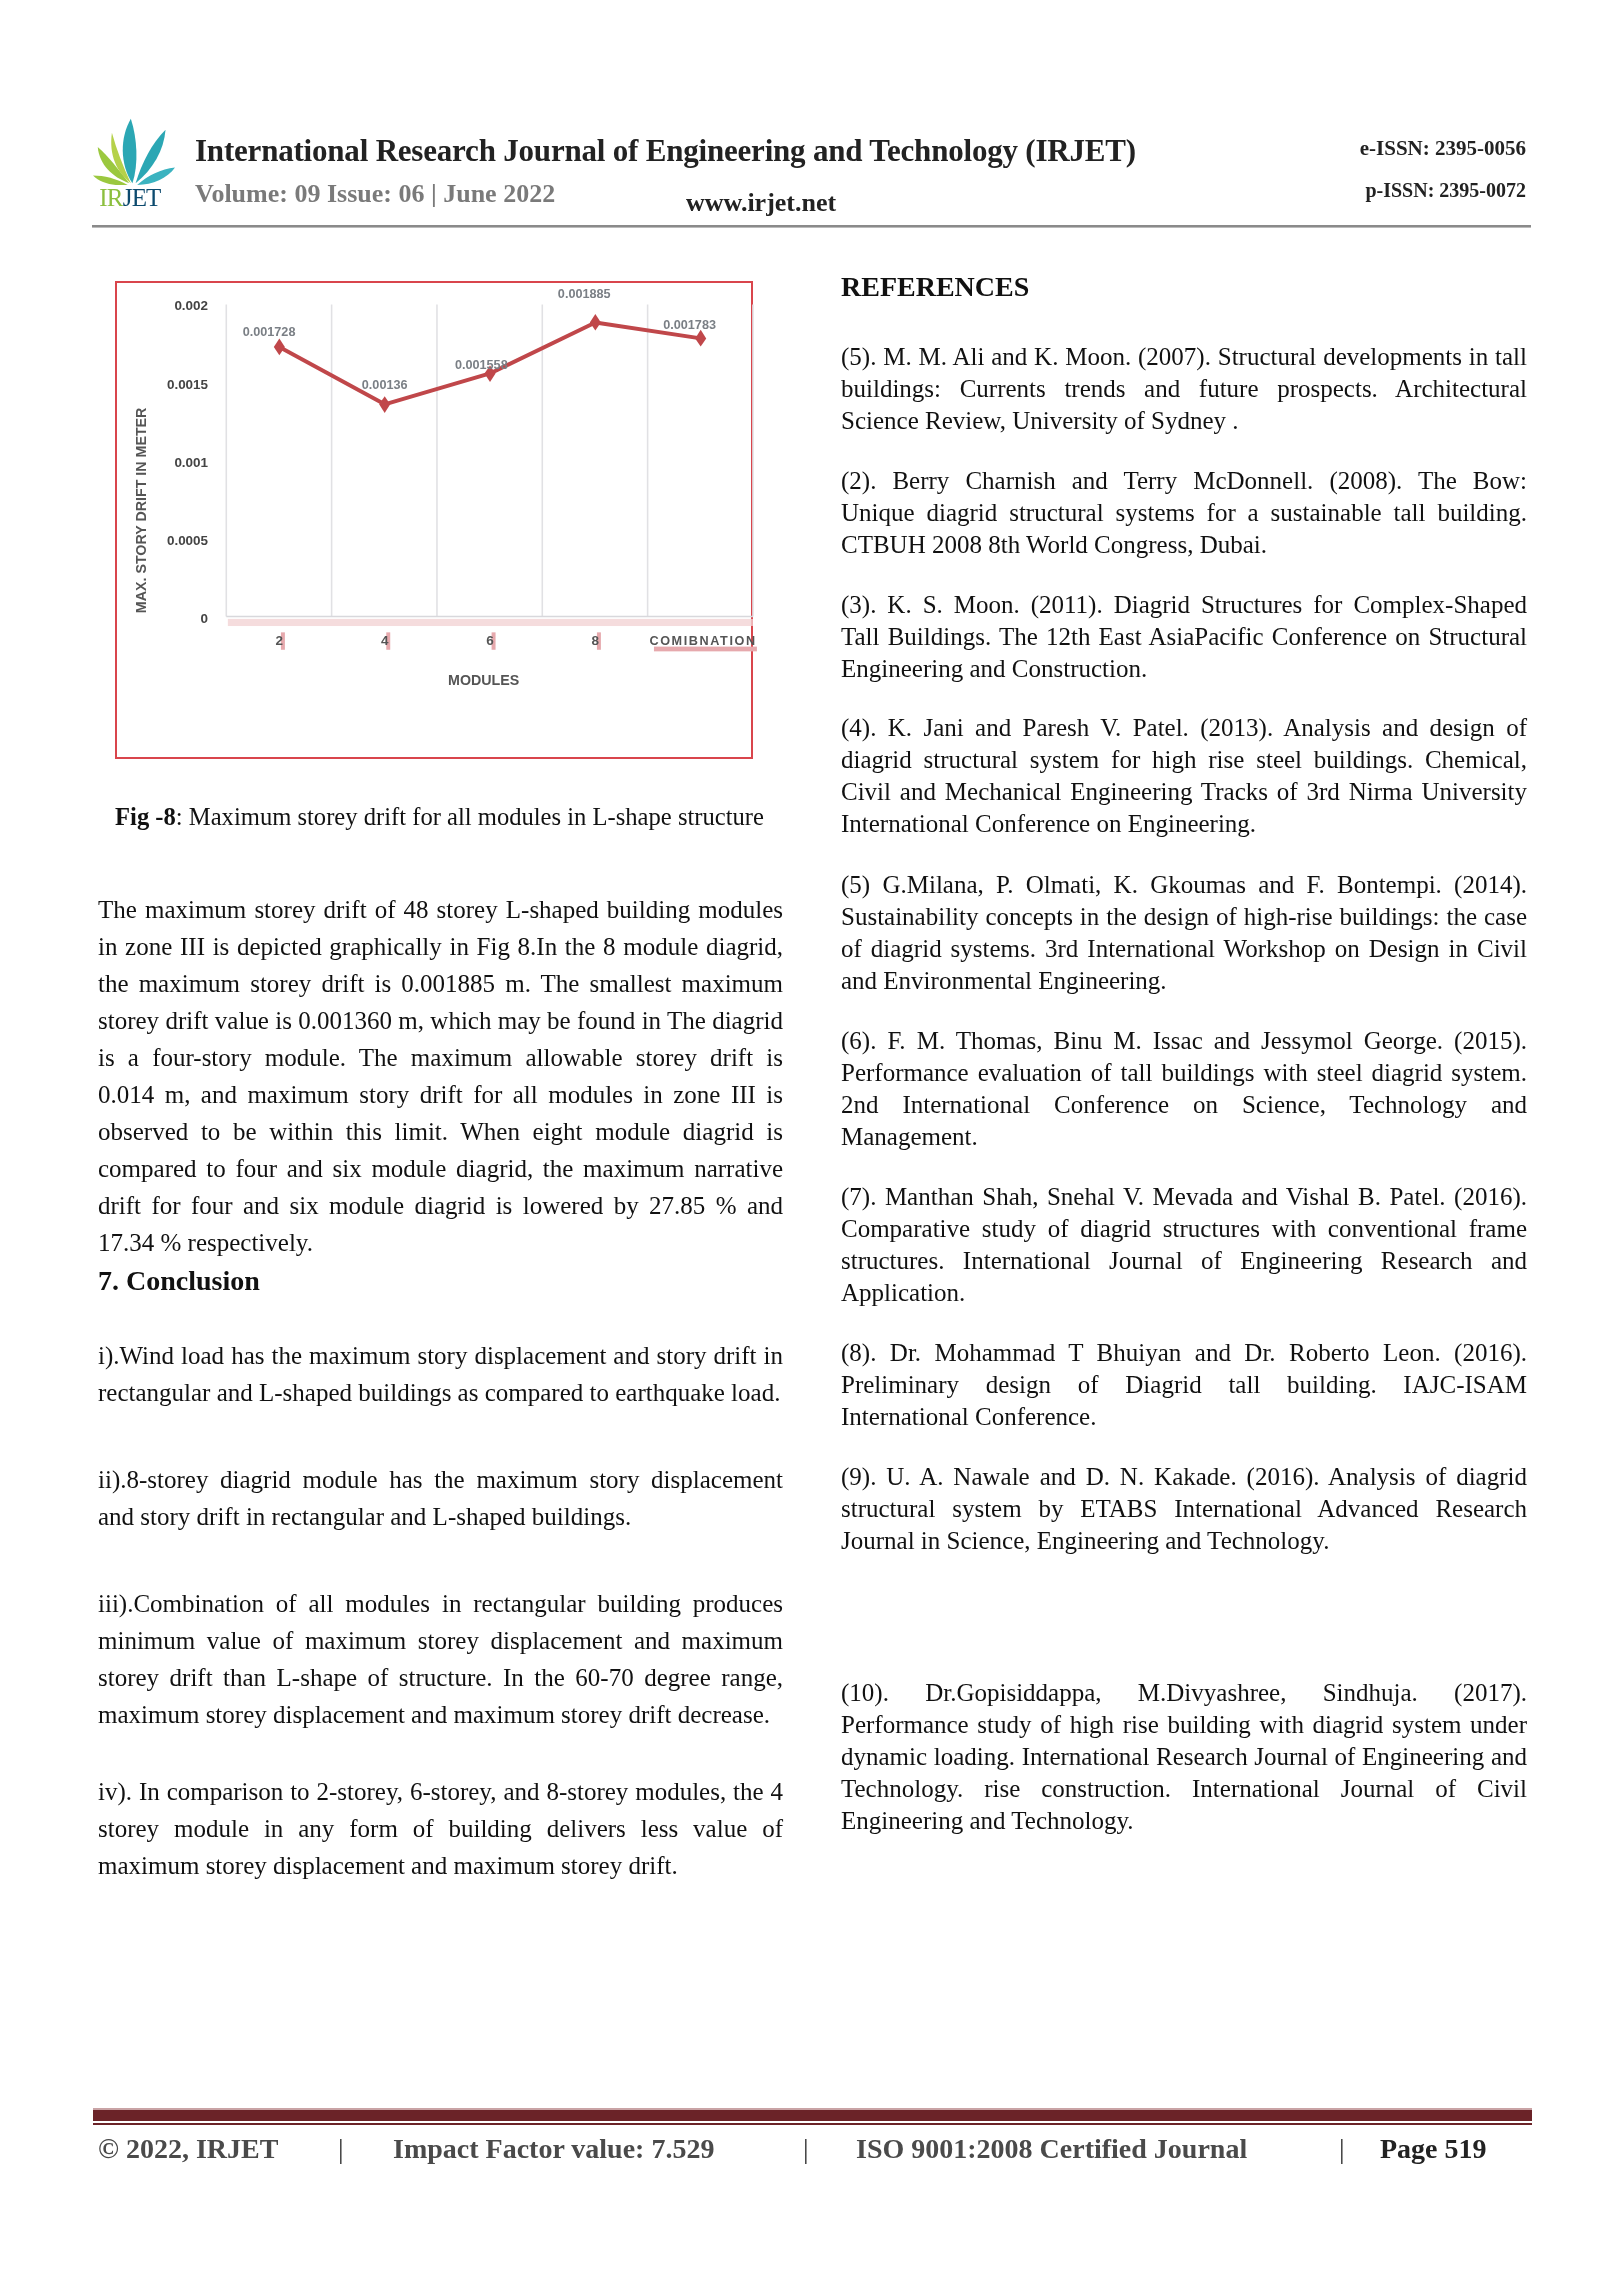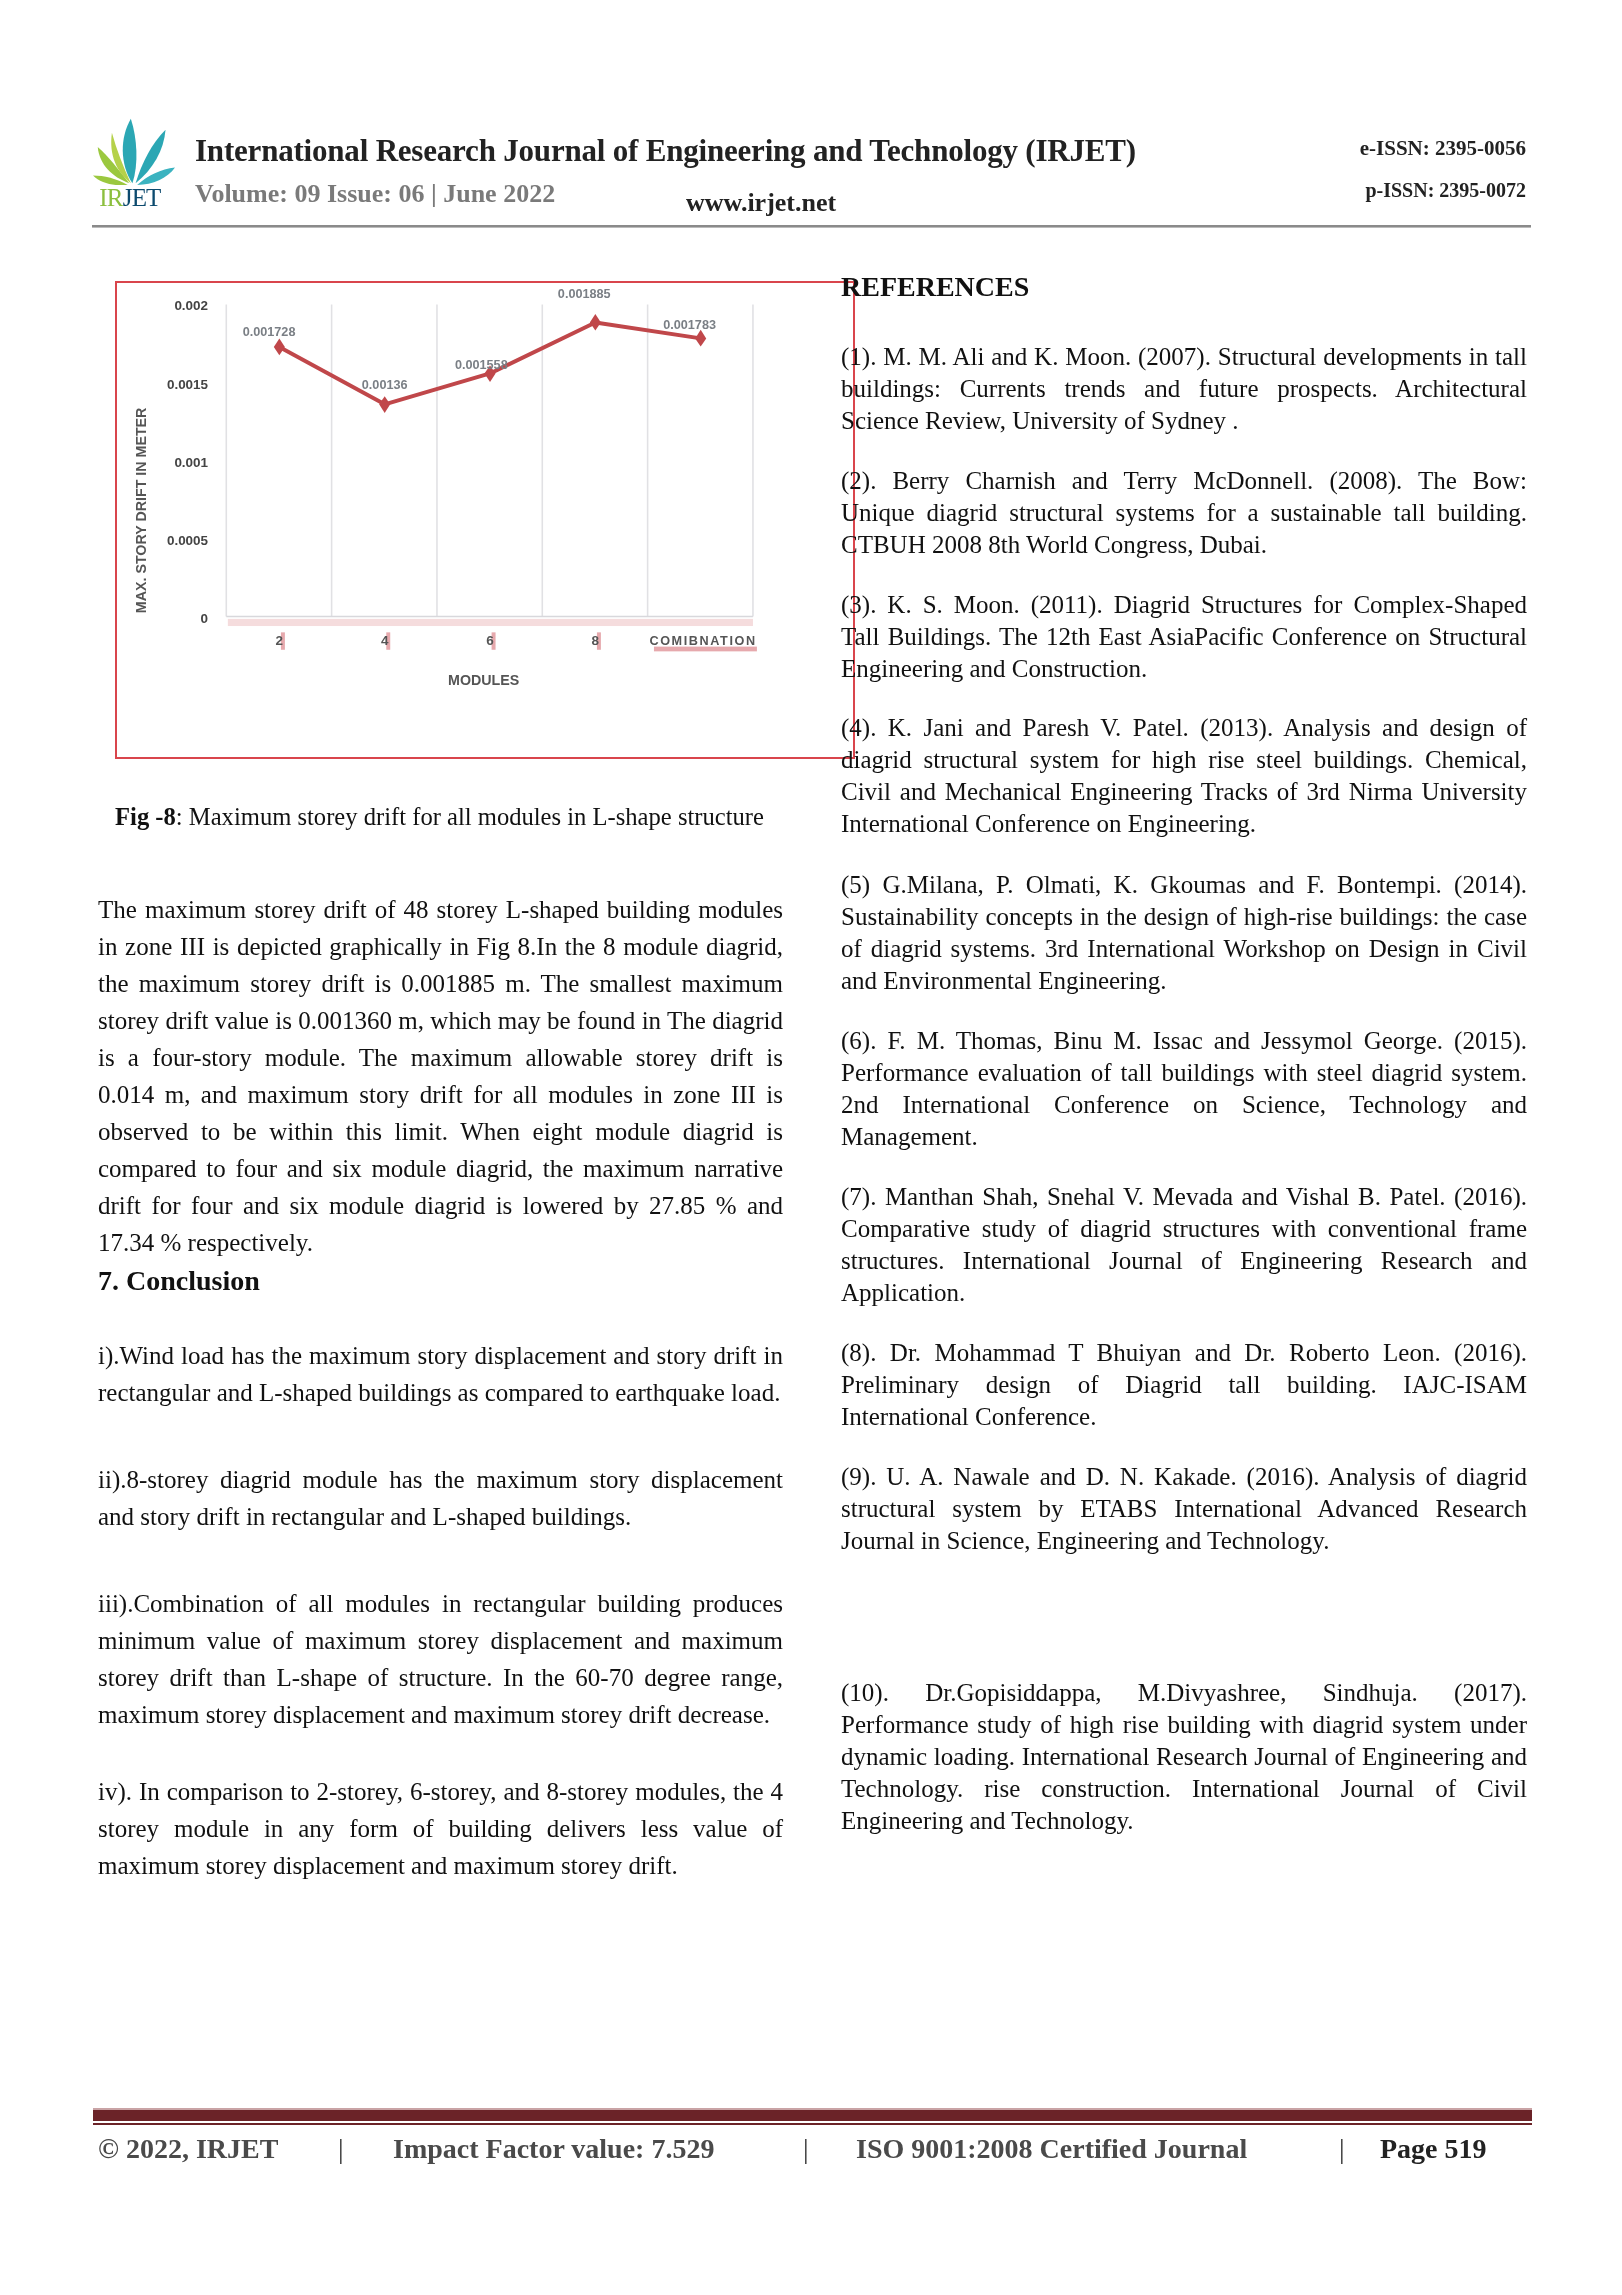--- a/index.html
+++ b/index.html
@@ -14,21 +14,21 @@
   .logo-text .ir { color: #8cbf3f; }
   .logo-text .jet { color: #0c4a6e; }
   .hdr-title { position: absolute; left: 195px; top: 133px; font-family: "Liberation Serif", serif; font-weight: bold; font-size: 31px; color: #222; letter-spacing: -0.2px; }
   .hdr-eissn { position: absolute; right: 97px; top: 136px; font-family: "Liberation Serif", serif; font-weight: bold; font-size: 21px; color: #222; }
   .hdr-vol { position: absolute; left: 195px; top: 179px; font-family: "Liberation Serif", serif; font-weight: bold; font-size: 26px; color: #7a7a7a; }
   .hdr-url { position: absolute; left: 686px; top: 188px; font-family: "Liberation Serif", serif; font-weight: bold; font-size: 26px; color: #222; }
   .hdr-pissn { position: absolute; right: 97px; top: 179px; font-family: "Liberation Serif", serif; font-weight: bold; font-size: 20px; color: #222; }
   .hdr-rule { position: absolute; left: 92px; top: 225px; width: 1439px; height: 3.2px; background: #8a8a8a; border-bottom: 0.8px solid #bbb; }
 
   
-  .figure-box { position: absolute; left: 115px; top: 281px; width: 740px; height: 478px; border: 2.4px solid #d9454c; background: #fff; }
+  .figure-box { position: absolute; left: 115px; top: 281px; width: 638px; height: 478px; border: 2.4px solid #d9454c; background: #fff; }
   .chart-svg { position: absolute; left: 0; top: 0; }
   .caption { position: absolute; left: 98px; top: 800px; width: 683px; text-align: center; font-family: "Liberation Serif", serif; font-size: 24.6px; line-height: 33px; color: #111; }
   .caption b { font-weight: bold; text-align: center; }
 
   .col-left { position: absolute; left: 98px; width: 685px; }
   .para { font-family: "Liberation Serif", serif; font-size: 25px; line-height: 37px; text-align: justify; color: #111; }
   .para.last-line-left { text-align-last: left; }
   .section-h { font-family: "Liberation Serif", serif; font-weight: bold; font-size: 28px; color: #111; }
 
   
@@ -146,21 +146,21 @@
   <p class="para last-line-left">iii).Combination of all modules in rectangular building produces minimum value of maximum storey displacement and maximum storey drift than L-shape of structure. In the 60-70 degree range, maximum storey displacement and maximum storey drift decrease.</p>
 </div>
 <div class="col-left" style="top:1773px;">
   <p class="para last-line-left">iv). In comparison to 2-storey, 6-storey, and 8-storey modules, the 4 storey module in any form of building delivers less value of maximum storey displacement and maximum storey drift.</p>
 </div>
 
 <div class="col-right" style="top:271px;">
   <h2 class="ref-head">REFERENCES</h2>
 </div>
 <div class="col-right" style="top:341px;">
-    <p class="ref">(1). M. M. Ali and K. Moon. (2007). Structural developments in tall buildings: Currents trends and future prospects. Architectural Science Review, University of Sydney .</p>
+    <p class="ref">(5). M. M. Ali and K. Moon. (2007). Structural developments in tall buildings: Currents trends and future prospects. Architectural Science Review, University of Sydney .</p>
   </div>
 <div class="col-right" style="top:465px;">
     <p class="ref">(2). Berry Charnish and Terry McDonnell. (2008). The Bow: Unique diagrid structural systems for a sustainable tall building. CTBUH 2008 8th World Congress, Dubai.</p>
   </div>
 <div class="col-right" style="top:589px;">
     <p class="ref">(3). K. S. Moon. (2011). Diagrid Structures for Complex-Shaped Tall Buildings. The 12th East AsiaPacific Conference on Structural Engineering and Construction.</p>
   </div>
 <div class="col-right" style="top:712px;">
     <p class="ref">(4). K. Jani and Paresh V. Patel. (2013). Analysis and design of diagrid structural system for high rise steel buildings. Chemical, Civil and Mechanical Engineering Tracks of 3rd Nirma University International Conference on Engineering.</p>
   </div>

